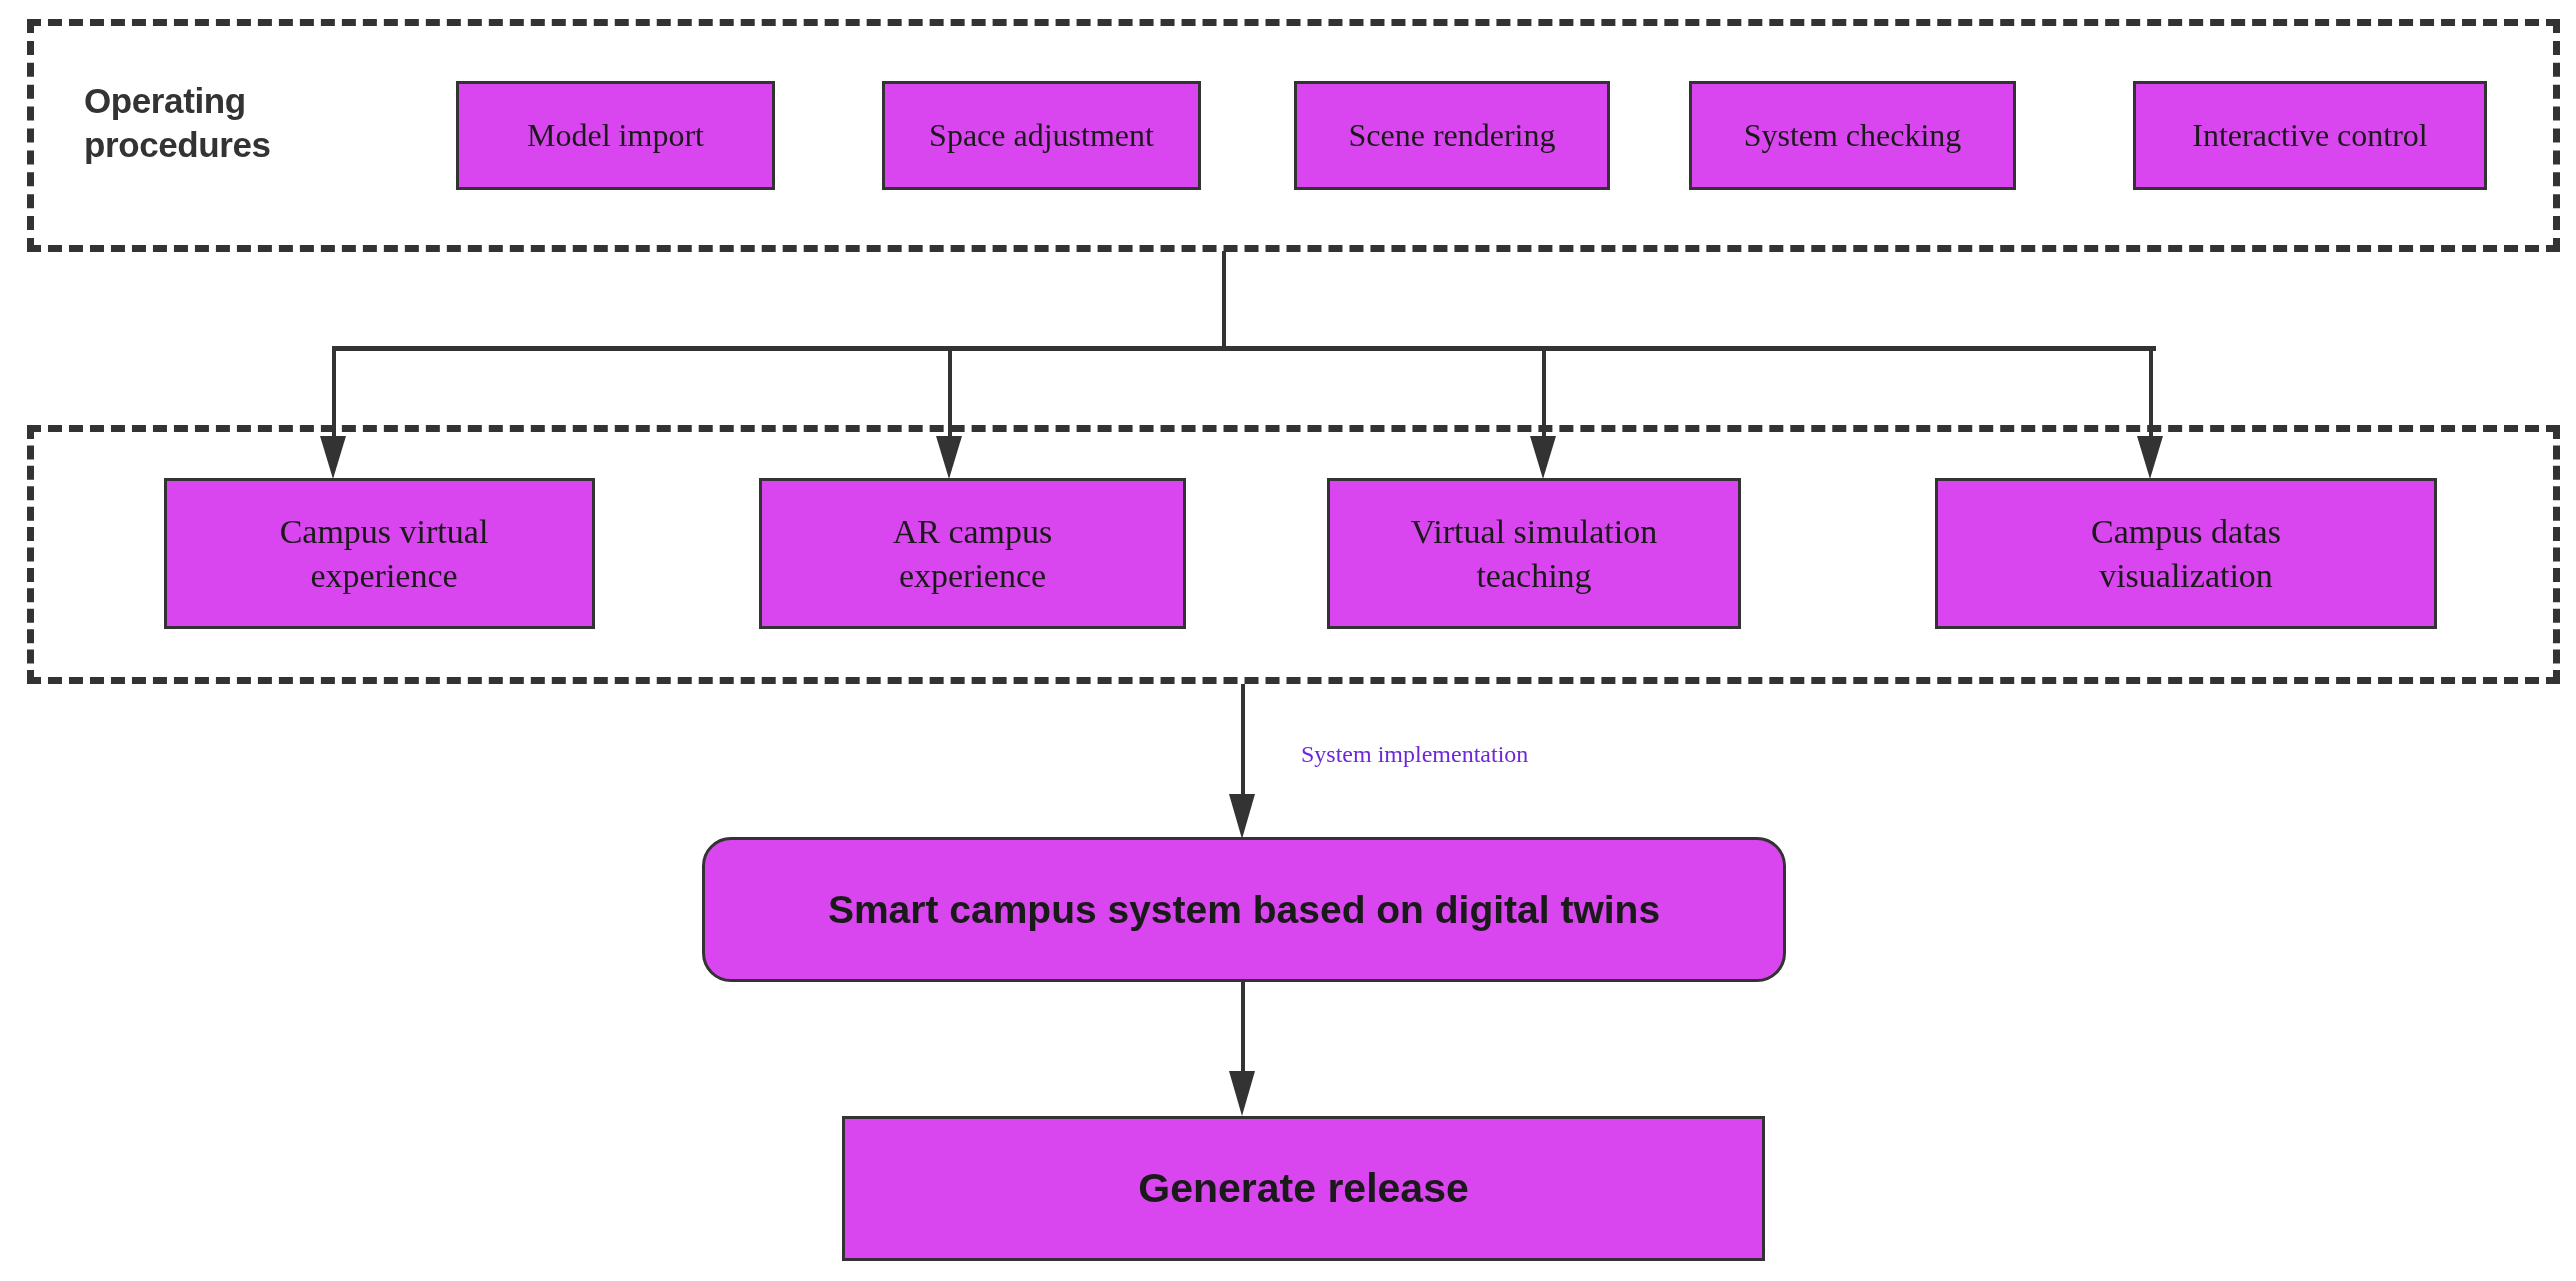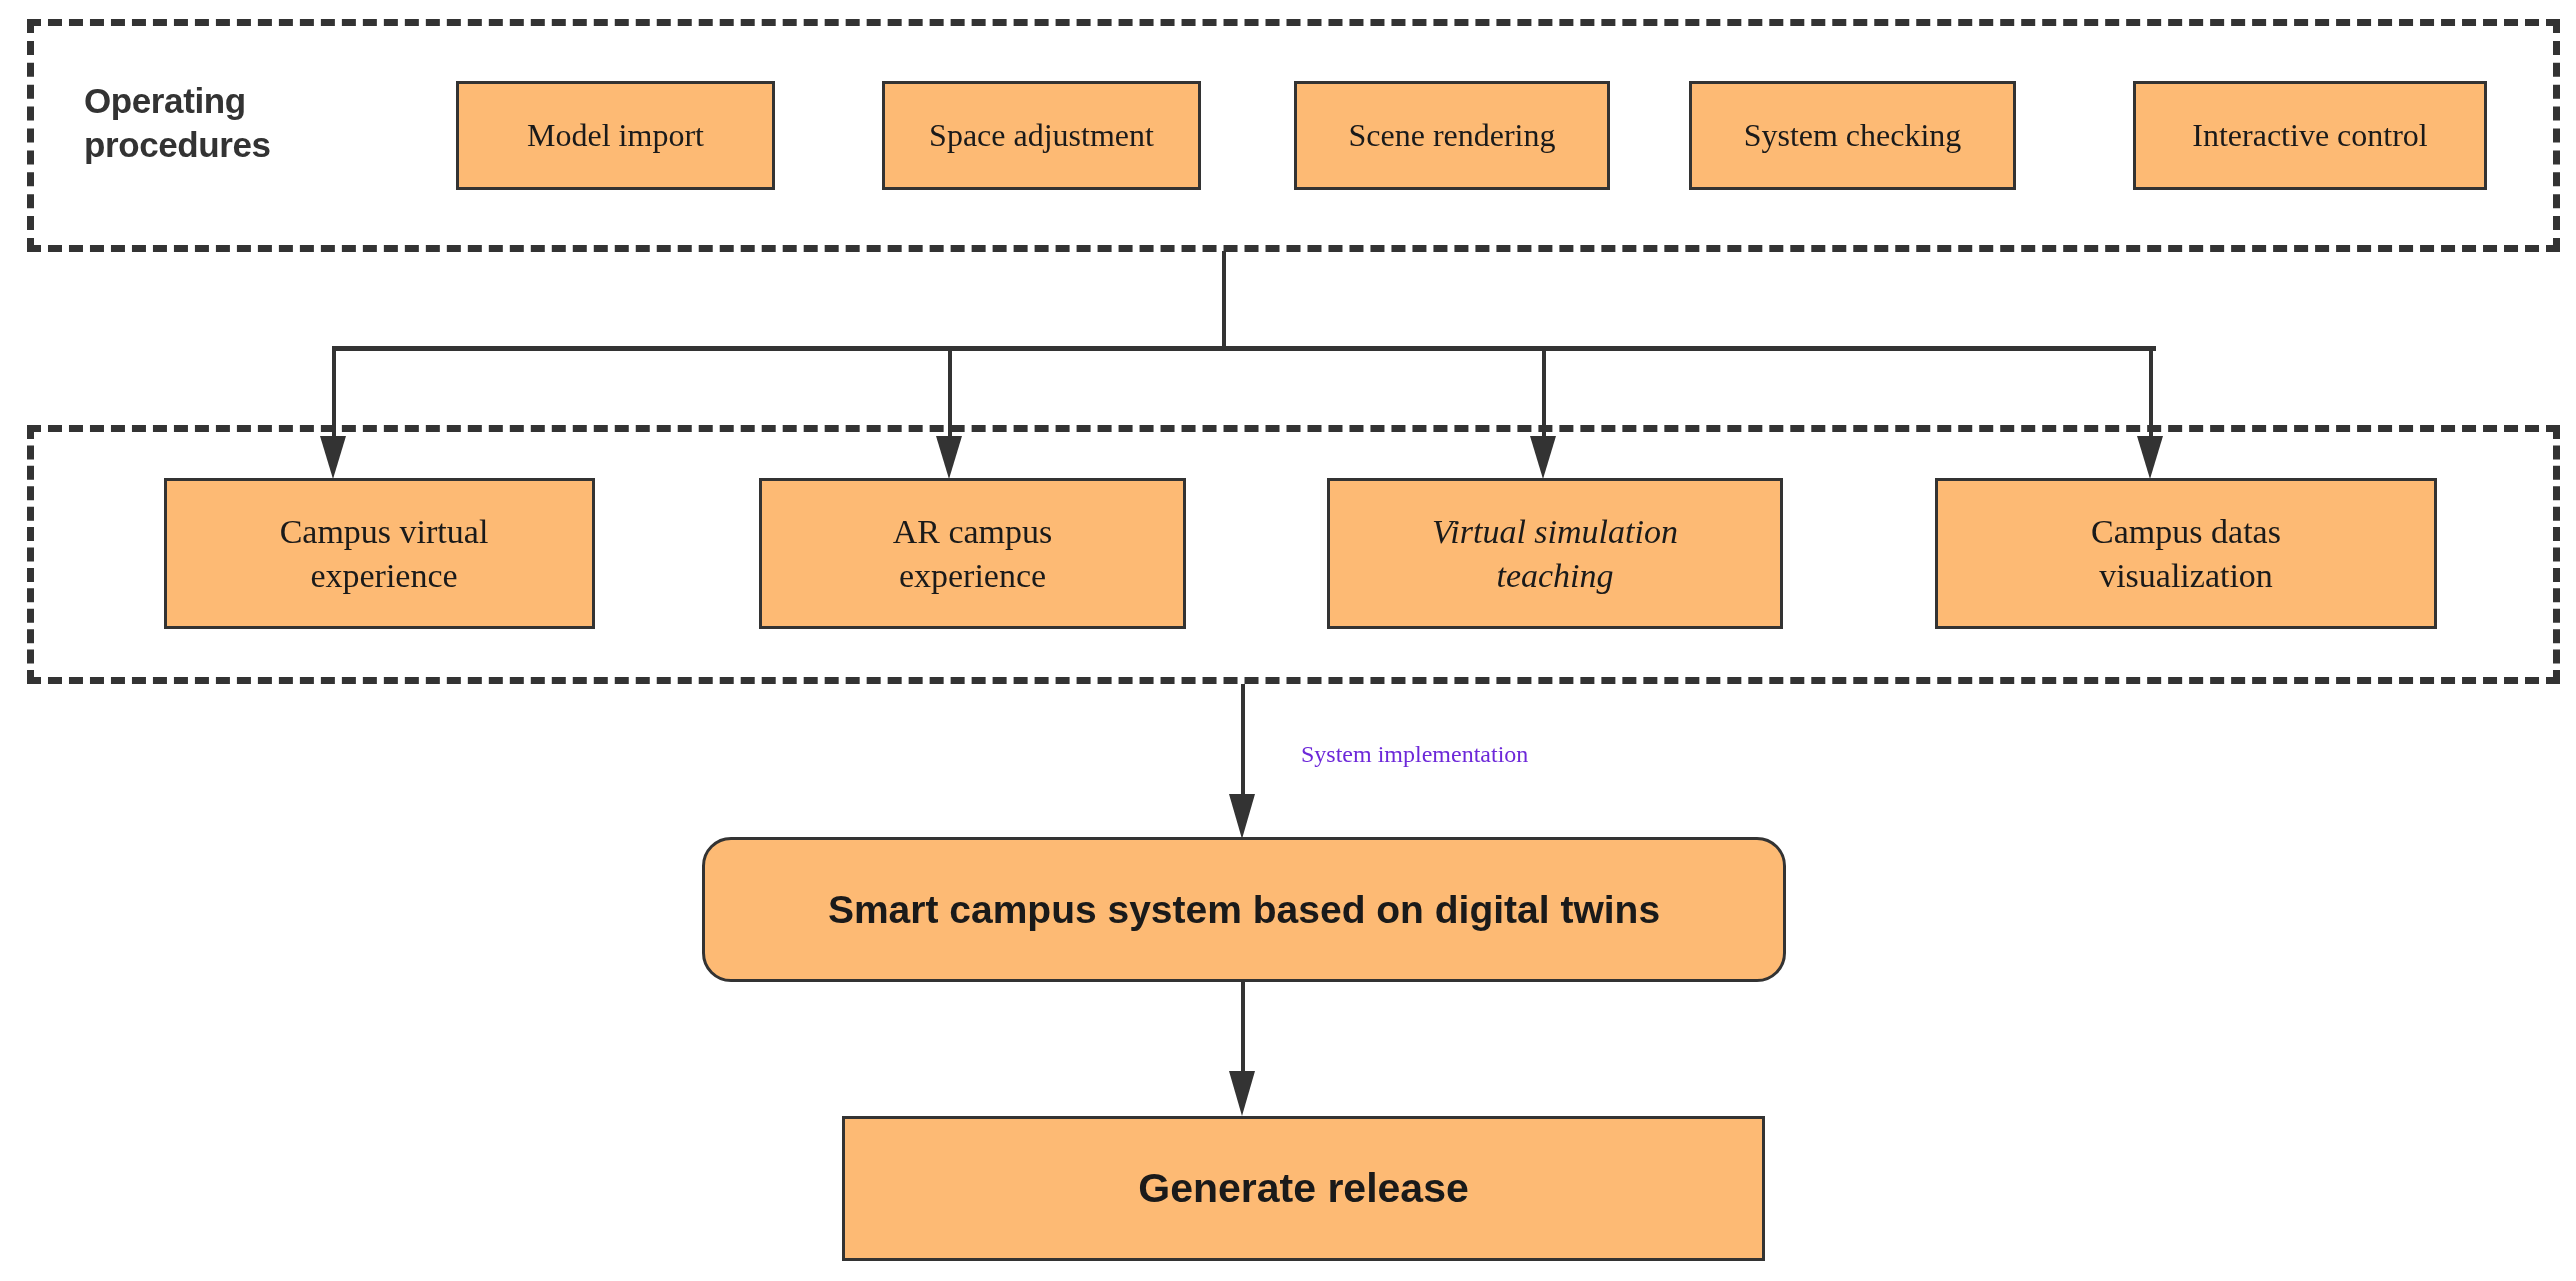--- a/index.html
+++ b/index.html
@@ -50,21 +50,21 @@
     left: 84px;
     top: 79px;
     width: 338px;
   }
 
   
   .node-box {
     position: absolute;
     box-sizing: border-box;
     border: 3.2px solid #333333;
-    background: #fdba74;
+    background: #d946ef;
     display: flex;
     align-items: center;
     justify-content: center;
     text-align: center;
     color: #1a1a1a;
   }
   .node-box .node-label {
     display: block;
     width: 100%;
     padding: 0 6.4px;
@@ -88,21 +88,21 @@
   
   #box-model-import      { left: 456px;  top: 81px; width: 319px; }
   #box-space-adjustment  { left: 882px; top: 81px; width: 319px; }
   #box-scene-rendering   { left: 1294px; top: 81px; width: 316px; }
   #box-impact-checking   { left: 1689px; top: 81px; width: 327px; }
   #box-interactive-ctrl  { left: 2133px; top: 81px; width: 354px; }
 
   
   #box-campus-virtual    { left: 164px;  top: 478px; width: 431px; padding-left: 9px; }
   #box-ar-campus         { left: 741px;  top: 478px; width: 427px; margin-left: 18px; }
-  #box-virtual-sim       { left: 1327px; top: 478px; width: 456px; font-style: italic; }
+  #box-virtual-sim       { left: 1327px; top: 478px; width: 414px; }
   #box-campus-datas      { left: 1935px; top: 478px; width: 502px; }
 
   
   #box-smart-campus {
     left: 702px;
     top: 837px;
     width: 1084px;
     height: 145px;
     font-size: 39px;
     border-radius: 29px;

